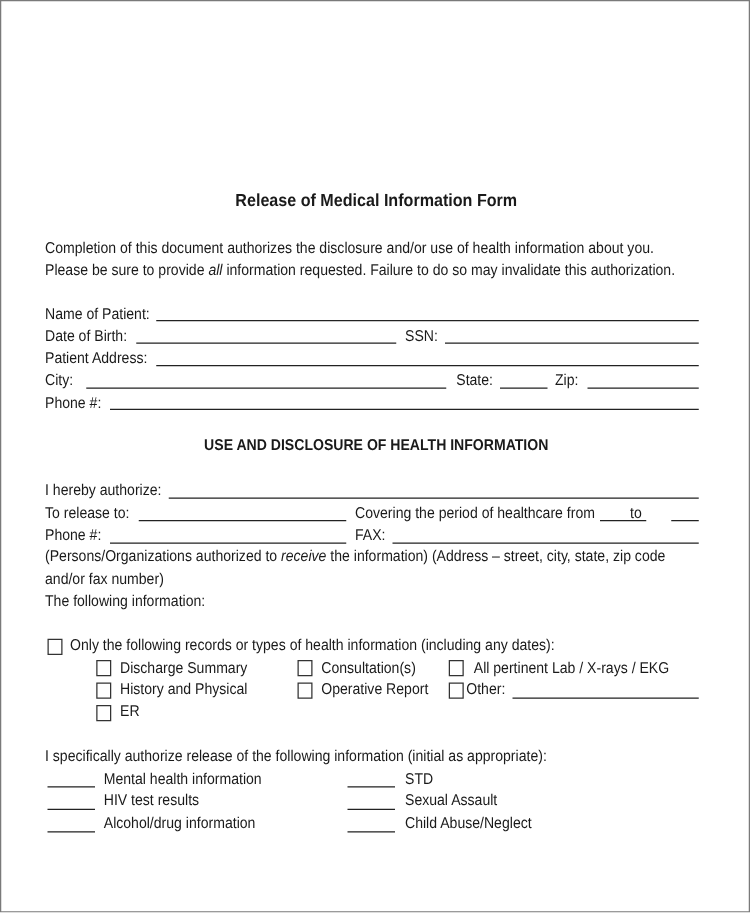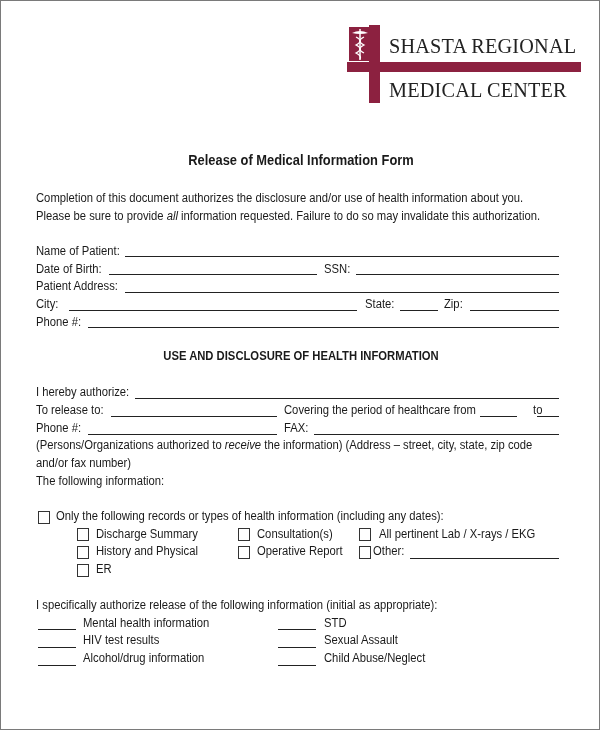--- a/index.html
+++ b/index.html
@@ -28,33 +28,20 @@
     .lbl { position: absolute; white-space: nowrap; font-size: 12.5px; transform: scaleX(0.9); transform-origin: left; }
     .uline { position: absolute; height: 0; border-bottom: 1.3px solid #222; }
     .section { position: absolute; left: 0; width: 600px; top: 348px; text-align: center; font-weight: bold; font-size: 12.5px; transform: scaleX(0.9); }
     .cb { position: absolute; width: 10px; height: 11px; border: 1px solid #333; background: #fff; }
   </style>
 </head>
 <body>
 
 <div class="page">
 
-  <div class="logo">
-    <div class="vbar"></div>
-    <div class="hbar"></div>
-    <svg class="caduceus" viewBox="0 0 22 34">
-      <rect x="0" y="0" width="22" height="34" fill="#8c2140"></rect>
-      <line x1="11" y1="2" x2="11" y2="33" stroke="#fff" stroke-width="1.5"></line>
-      <path d="M3 6 Q11 2 19 6 Q11 8 3 6Z" fill="#fff"></path>
-      <path d="M7 10 Q15 14 7 18 Q15 22 7 26 Q13 29 11 32" fill="none" stroke="#fff" stroke-width="1.3"></path>
-      <path d="M15 10 Q7 14 15 18 Q7 22 15 26" fill="none" stroke="#fff" stroke-width="1.3"></path>
-    </svg>
-    <div class="line1">SHASTA REGIONAL</div>
-    <div class="line2">MEDICAL CENTER</div>
-  </div>
 
   <div class="title">Release of Medical Information Form</div>
 
   <div class="para" style="top:190px;">Completion of this document authorizes the disclosure and/or use of health information about you.</div>
   <div class="para" style="top:208px;"><span>Please be sure to provide </span><i>all</i><span> information requested. Failure to do so may invalidate this authorization.</span></div>
 
   <div class="lbl" style="left:35px; top:243px;">Name of Patient:</div>
   <div class="uline" style="left:124px; width:434px; top:255px;"></div>
 
   <div class="lbl" style="left:35px; top:261px;">Date of Birth:</div>
@@ -77,21 +64,21 @@
 
   <div class="section">USE AND DISCLOSURE OF HEALTH INFORMATION</div>
 
   <div class="lbl" style="left:35px; top:384px;">I hereby authorize:</div>
   <div class="uline" style="left:134px; width:424px; top:397px;"></div>
 
   <div class="lbl" style="left:35px; top:402px;">To release to:</div>
   <div class="uline" style="left:110px; width:166px; top:415px;"></div>
   <div class="lbl" style="left:283px; top:402px;">Covering the period of healthcare from</div>
   <div class="uline" style="left:479px; width:37px; top:415px;"></div>
-  <div class="lbl" style="left:532px; top:402px;">to</div>
+  <div class="lbl" style="left:503px; top:402px;">to</div>
   <div class="uline" style="left:536px; width:22px; top:415px;"></div>
 
   <div class="lbl" style="left:35px; top:420px;">Phone #:</div>
   <div class="uline" style="left:87px; width:189px; top:433px;"></div>
   <div class="lbl" style="left:283px; top:420px;">FAX:</div>
   <div class="uline" style="left:313px; width:245px; top:433px;"></div>
 
   <div class="lbl" style="left:35px; top:437px;"><span>(Persons/Organizations authorized to </span><i>receive</i><span> the information) (Address – street, city, state, zip code</span></div>
   <div class="lbl" style="left:35px; top:455px;">and/or fax number)</div>
   <div class="lbl" style="left:35px; top:473px;">The following information:</div>

